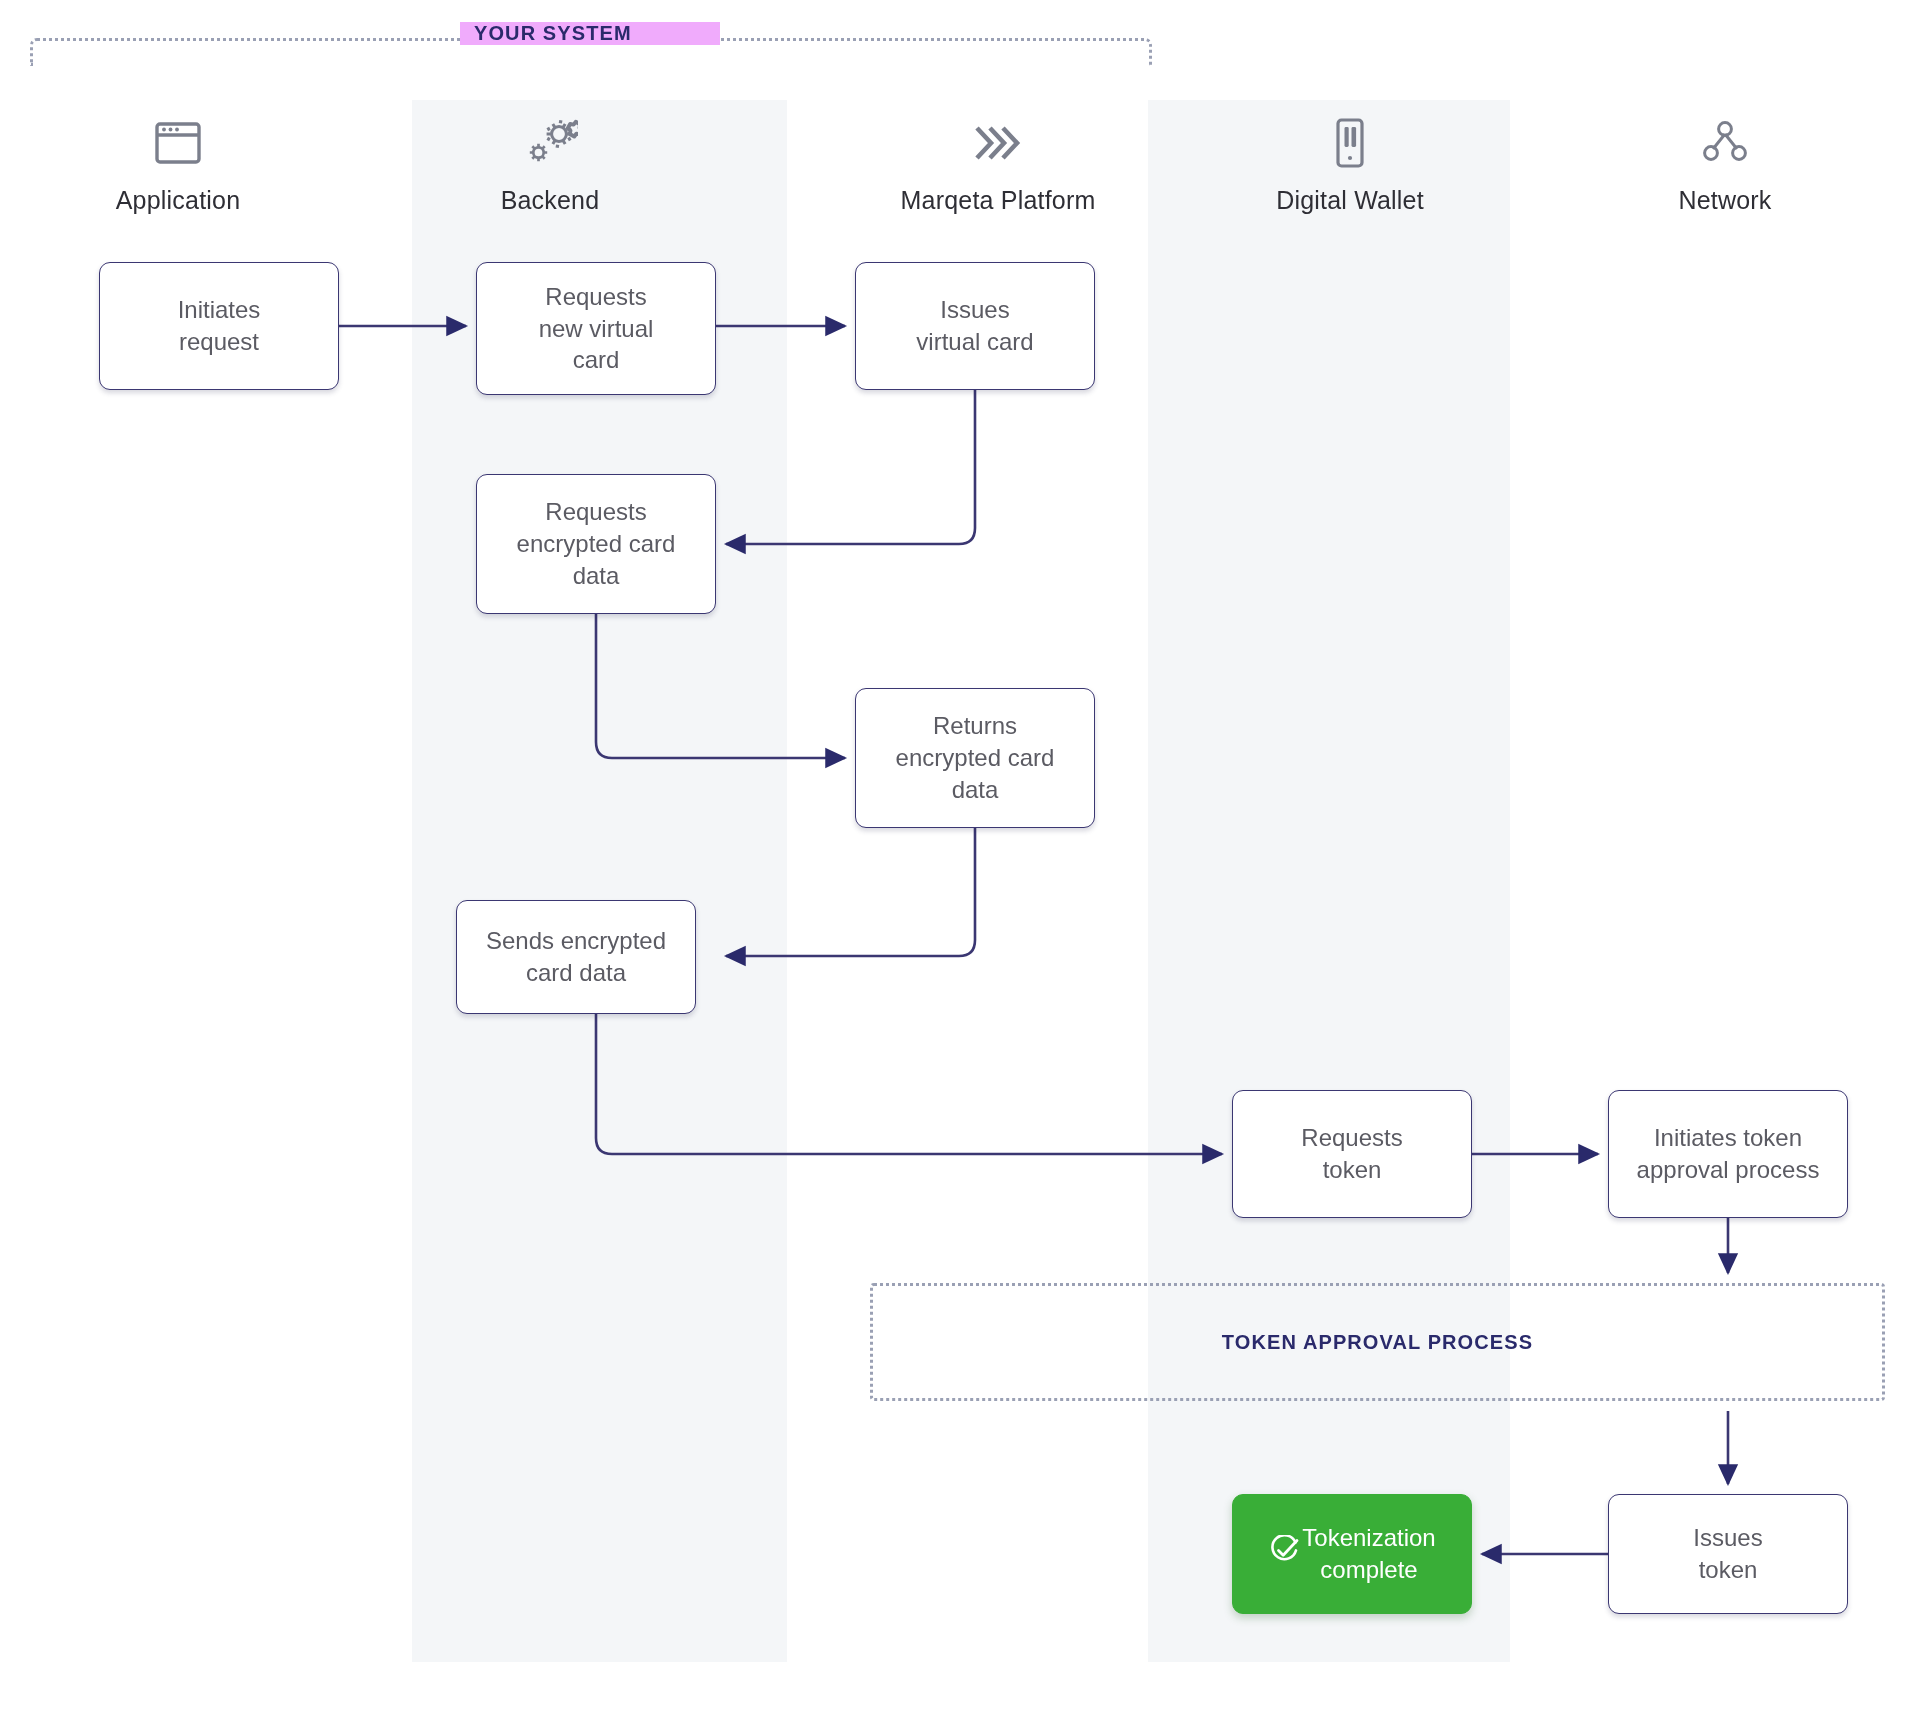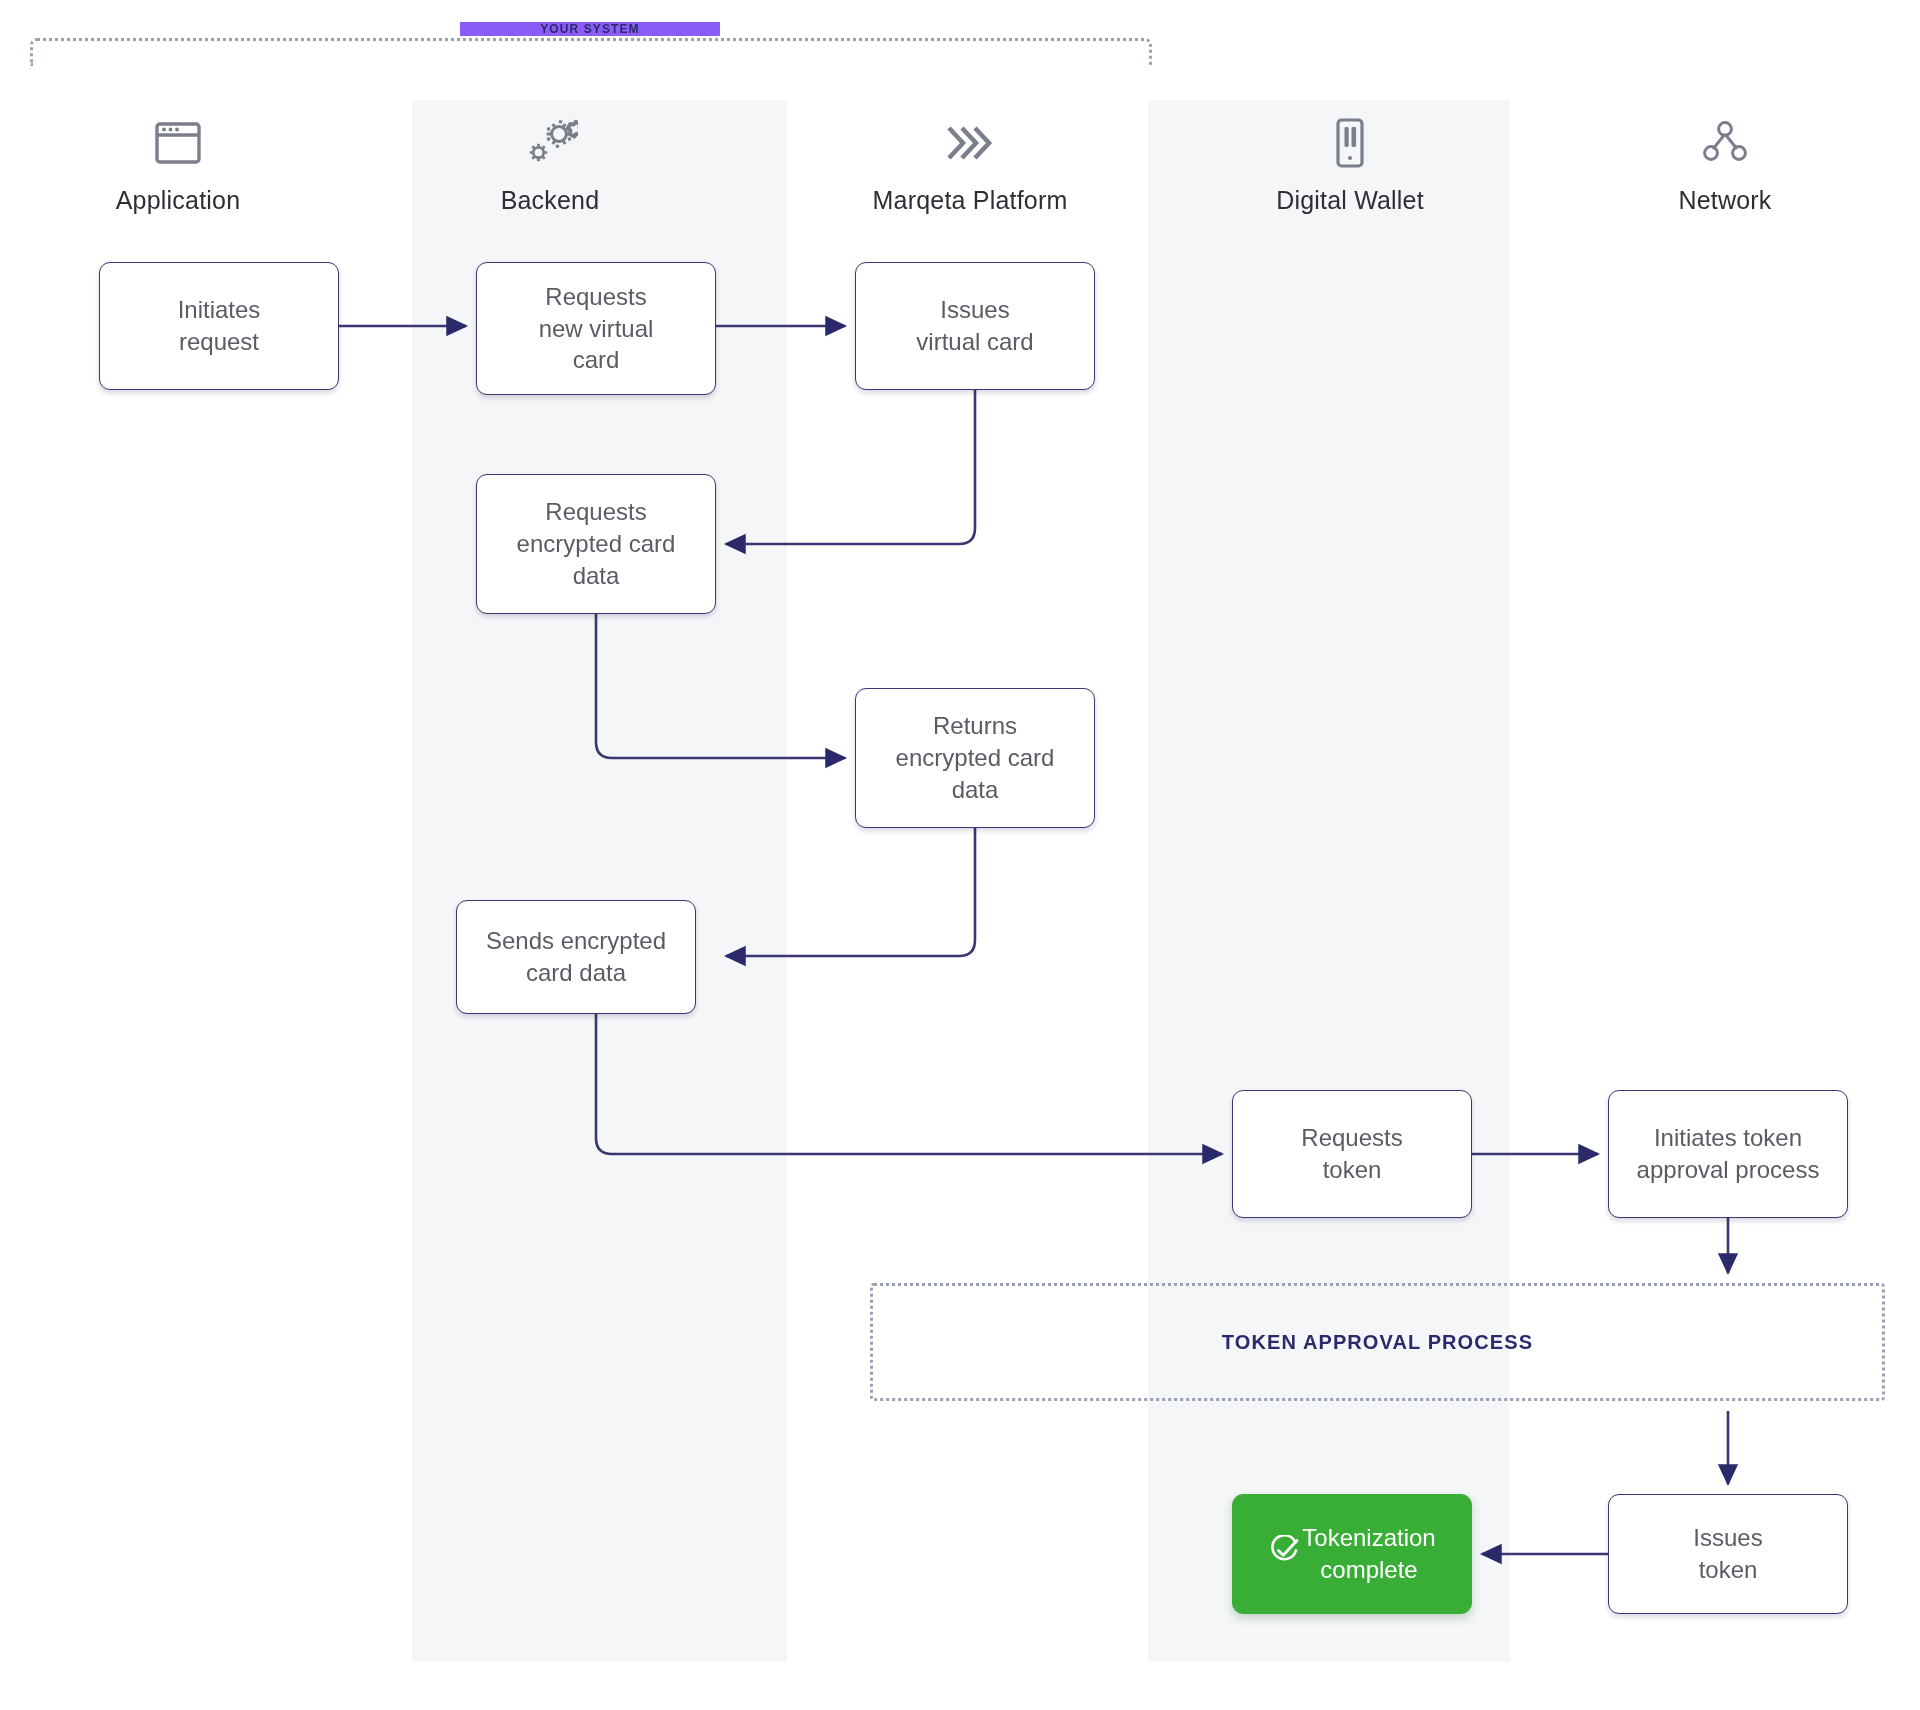--- a/index.html
+++ b/index.html
@@ -33,26 +33,26 @@
     height: 28px;
     border: 3px dotted #9aa0b4;
     border-bottom: none;
     border-radius: 7px 7px 0 0;
   }
   .sys-label {
     position: absolute;
     top: 22px;
     left: 460px;
     width: 260px;
-    text-align: center;
-    font-size: 12px;
+    text-align: left;
+    font-size: 20px;
     font-weight: bold;
     letter-spacing: 1.1px;
     color: #2a2a6b;
-    background: #8b5cf6;
+    background: #f0abfc;
     padding: 0 14px;
   }
 
   
   .lane-head {
     position: absolute;
     width: 260px;
     text-align: center;
     top: 112px;
   }
@@ -160,21 +160,21 @@
         <rect x="3" y="4" width="42" height="38" rx="3" fill="none" stroke="#7b7f8c" stroke-width="3.4"></rect>
         <path d="M3 15 H45" stroke="#7b7f8c" stroke-width="3.4"></path>
         <circle cx="10" cy="9.5" r="1.9" fill="#7b7f8c"></circle>
         <circle cx="16.5" cy="9.5" r="1.9" fill="#7b7f8c"></circle>
         <circle cx="23" cy="9.5" r="1.9" fill="#7b7f8c"></circle>
       </svg>
     </div>
     <div class="lane-title">Application</div>
   </div>
 
-  <div class="lane-head" style="left:840px;">
+  <div class="lane-head" style="left:868px;">
     <div class="lane-icon">
       <svg width="54" height="44" viewBox="0 0 54 44">
         <g fill="none" stroke="#7b7f8c" stroke-width="4.6" stroke-linejoin="miter" stroke-linecap="butt">
           <path d="M6 7 L20 22 L6 37"></path>
           <path d="M19 7 L33 22 L19 37"></path>
           <path d="M32 7 L46 22 L32 37"></path>
         </g>
       </svg>
     </div>
     <div class="lane-title">Marqeta Platform</div>

